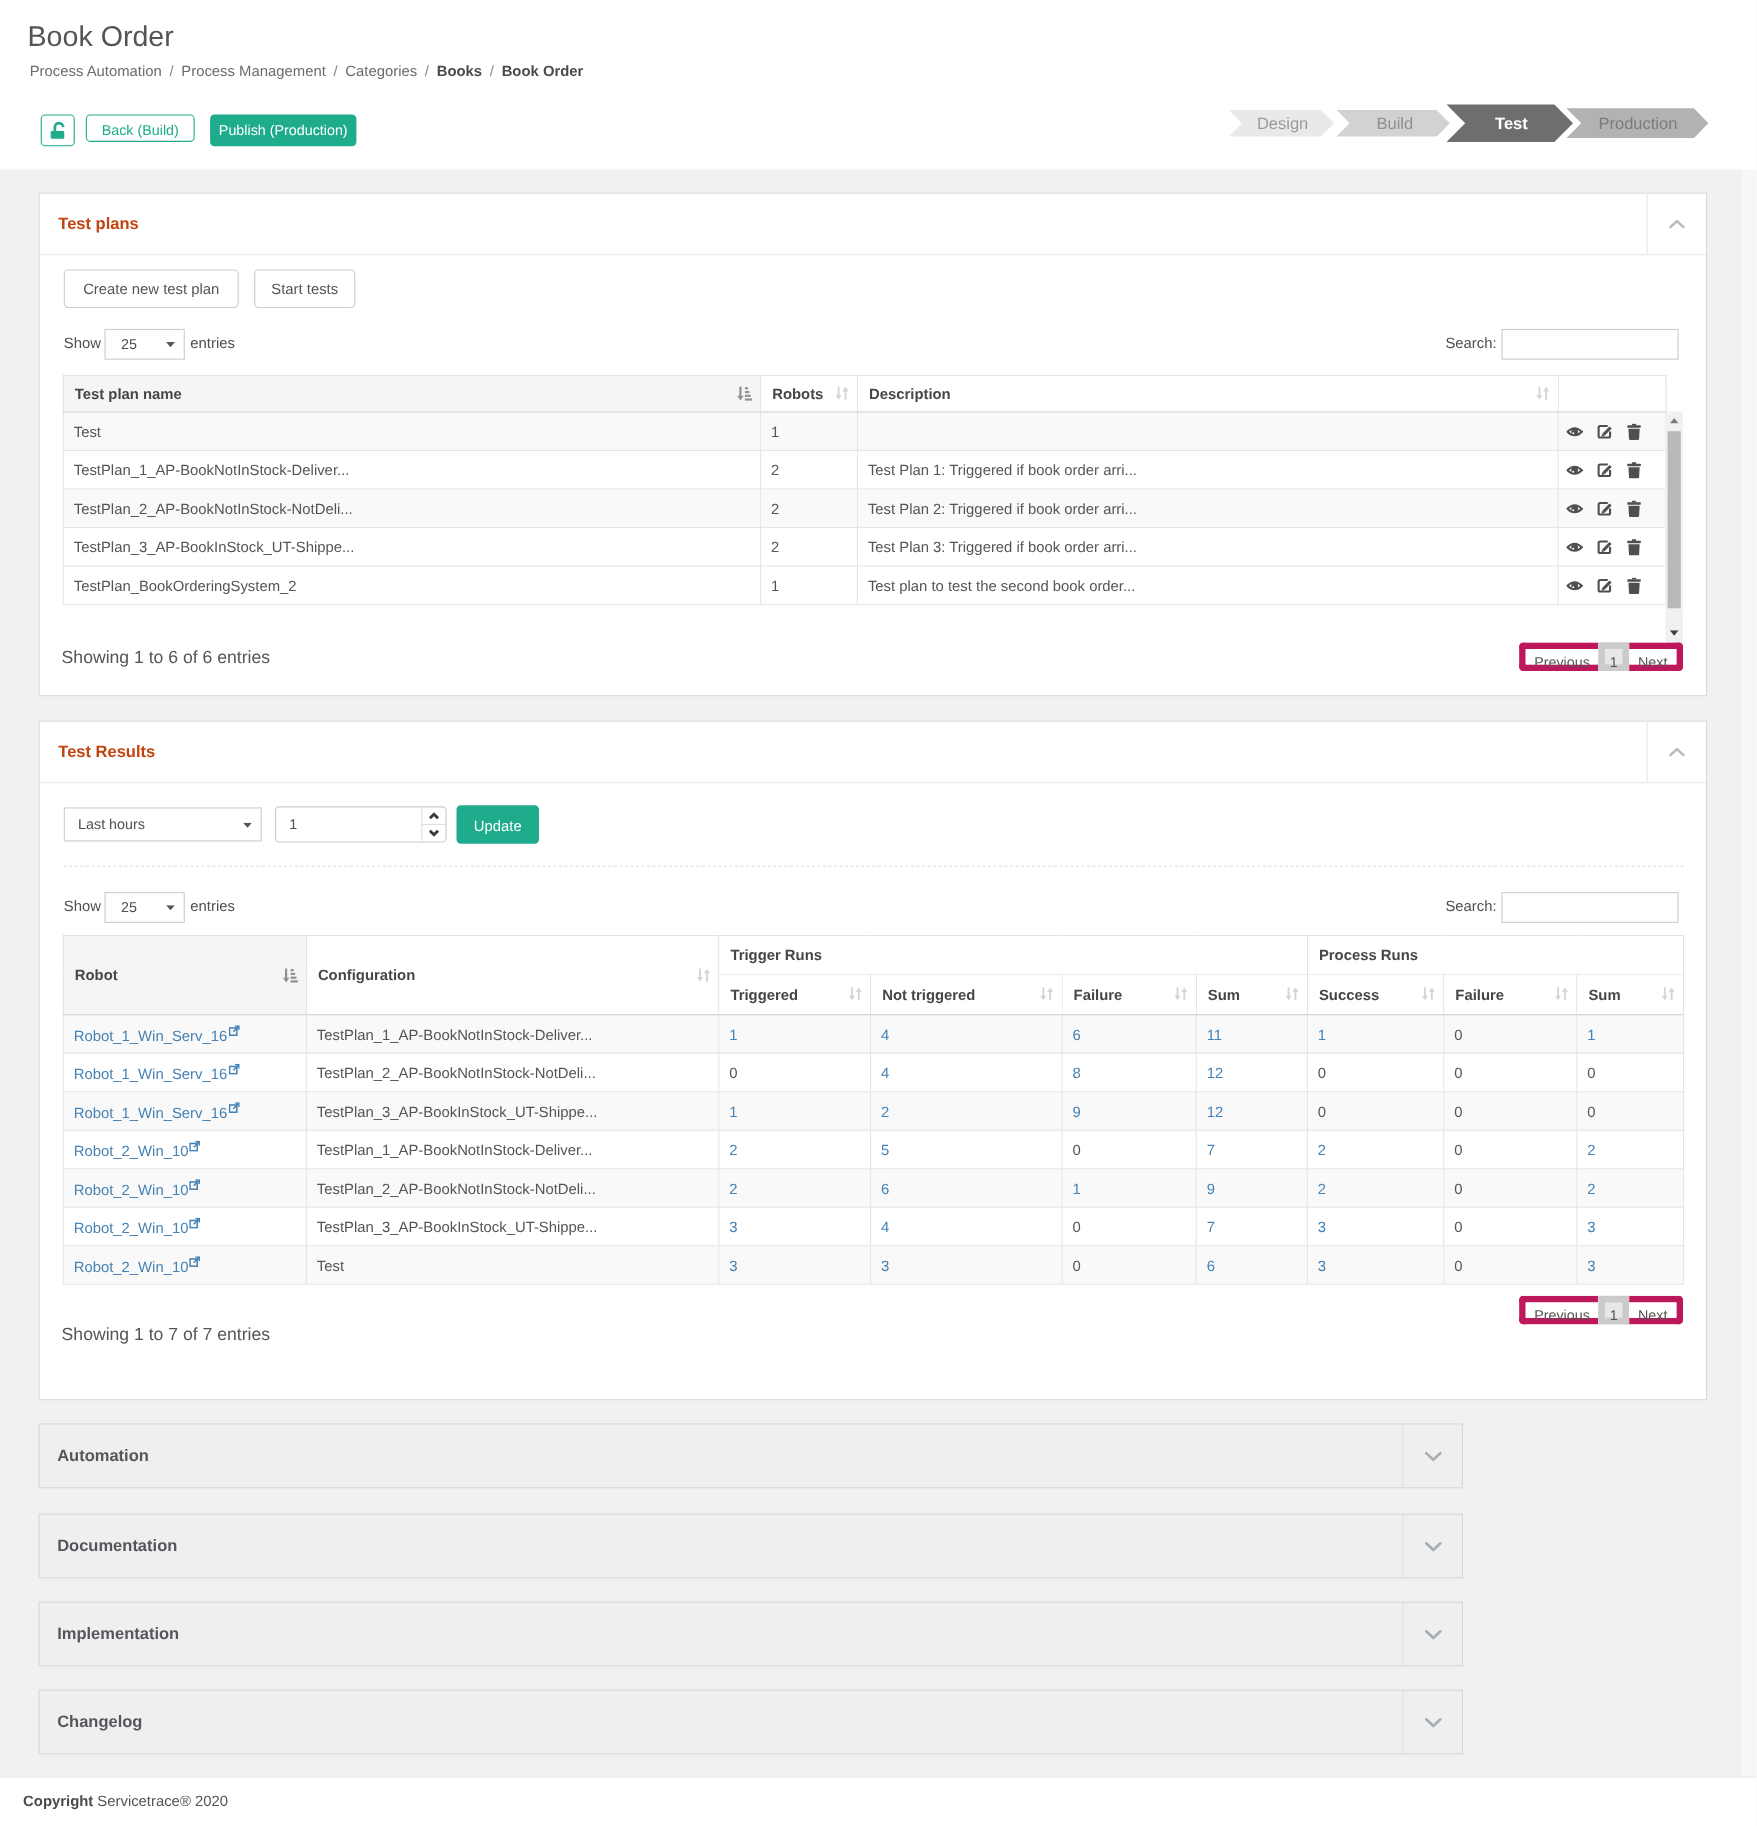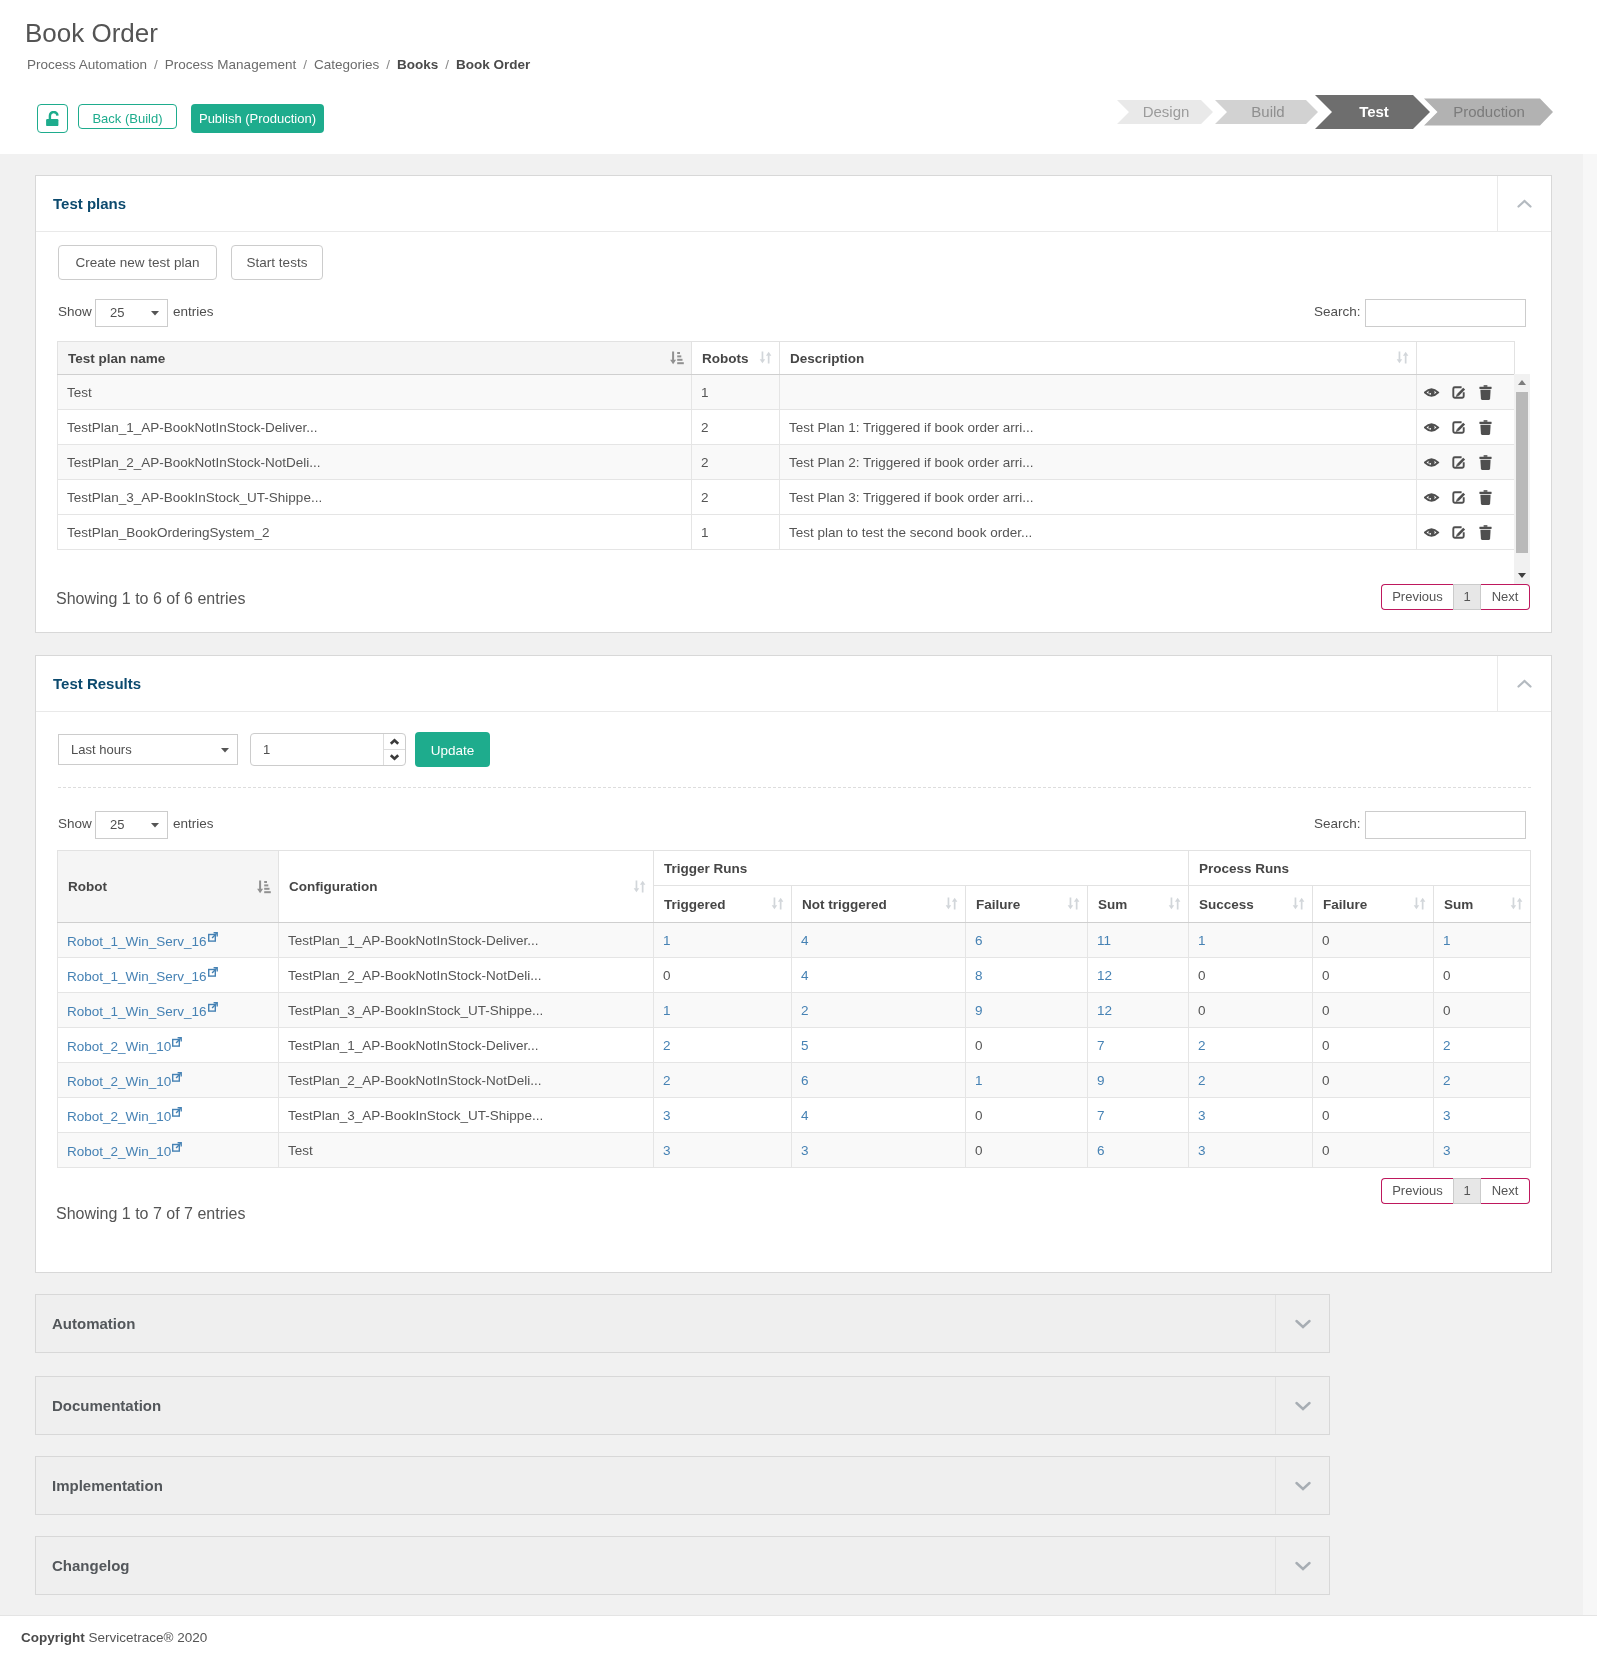--- a/index.html
+++ b/index.html
@@ -2,40 +2,40 @@
 <html><head>
 <meta charset="utf-8">
 <style>
 html,body{margin:0;padding:0;}
 body{width:1597px;height:1660px;position:relative;background:#fff;font-family:"Liberation Sans",sans-serif;overflow:hidden;}
 .abs{position:absolute;}
 .graybg{position:absolute;left:0;top:154px;width:1583px;height:1461px;background:#f1f1f1;}
 .graystrip{position:absolute;left:1583px;top:154px;width:14px;height:1461px;background:#f7f7f7;}
 .panel{position:absolute;left:35px;width:1517px;background:#fff;border:1px solid #d8d8d8;box-sizing:border-box;}
 .phead{position:relative;height:55px;border-bottom:1px solid #e9e9e9;}
-.ptitle{position:absolute;left:17px;top:0;line-height:55px;font-weight:bold;font-size:15px;color:#0c4a6e;}
+.ptitle{position:absolute;left:17px;top:0;line-height:55px;font-weight:bold;font-size:15px;color:#c2410c;}
 .chevbox{position:absolute;right:0;top:0;width:53px;height:55px;border-left:1px solid #e9e9e9;}
 .chevbox svg{position:absolute;left:50%;top:50%;margin-left:-8px;margin-top:-5px;}
 .bar{position:absolute;left:35px;width:1295px;height:59px;background:#efefef;border:1px solid #d8d8d8;box-sizing:border-box;}
 .bartitle{position:absolute;left:16px;top:0;line-height:57px;font-weight:bold;font-size:15px;color:#53575b;}
 .barchev{position:absolute;right:0;top:0;width:53px;height:57px;border-left:1px solid #e2e2e2;}
 .barchev svg{position:absolute;left:50%;top:50%;margin-left:-8px;margin-top:-5px;}
 .btn{display:inline-block;box-sizing:border-box;border:1px solid #ccc;border-radius:4px;background:#fff;color:#555;font-size:13px;text-align:center;}
 .sel{position:absolute;box-sizing:border-box;border:1px solid #ccc;background:#fff;color:#4f4f4f;font-size:13px;}
 .sel .car{position:absolute;right:8px;top:50%;margin-top:-2px;}
 table{border-collapse:collapse;table-layout:fixed;}
 td,th{overflow:hidden;white-space:nowrap;box-sizing:border-box;}
 .dt{font-size:13.5px;color:#555;}
 .dt th{font-size:13.5px;color:#464646;text-align:left;font-weight:bold;border:1px solid #e2e2e2;border-bottom:1px solid #cfcfcf;padding:0 8px 0 10px;position:relative;background:#fff;}
 .dt td{border:1px solid #e5e5e5;padding:0 8px 0 9px;height:35px;}
 .dt .str td{background:#f9f9f9;}
 .sorticon{position:absolute;right:7px;top:50%;margin-top:-7px;}
 .lnk{color:#4682b4;text-decoration:none;}
 .pag{position:absolute;height:26px;font-size:13px;color:#555;}
-.pag span{display:inline-block;box-sizing:border-box;height:26px;line-height:24px;border:1px solid #be185d;background:#fff;text-align:center;vertical-align:top;}
+.pag span{display:inline-block;box-sizing:border-box;height:26px;line-height:24px;border:6px solid #be185d;background:#fff;text-align:center;vertical-align:top;}
 .pag .pv{width:72px;border-radius:4px 0 0 4px;border-right:none;}
 .pag .cu{width:28px;background:#e7e7e7;border-color:#cbcbcb;}
 .pag .nx{width:49px;border-radius:0 4px 4px 0;border-left:none;}
 .showing{position:absolute;font-size:16px;color:#555;left:20px;}
 .sep{font-style:normal;margin:0 7px;color:#8a8a8a;}
 .lbl{position:absolute;font-size:13.5px;color:#4f4f4f;}
 </style>
 </head>
 <body>
 <svg width="0" height="0" style="position:absolute;">

